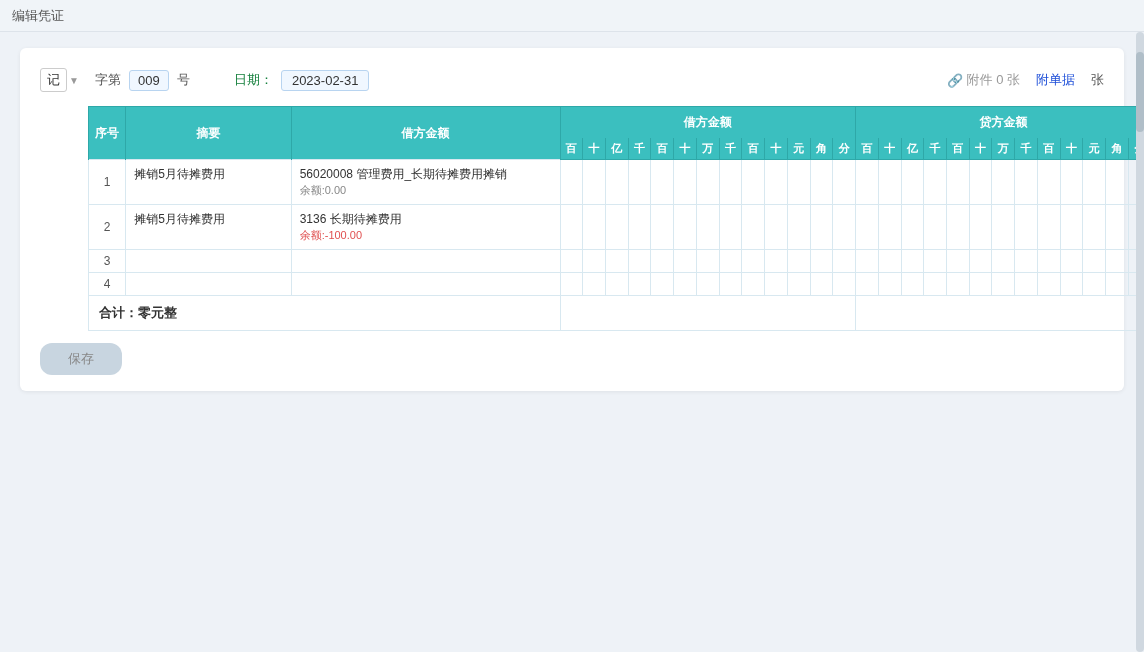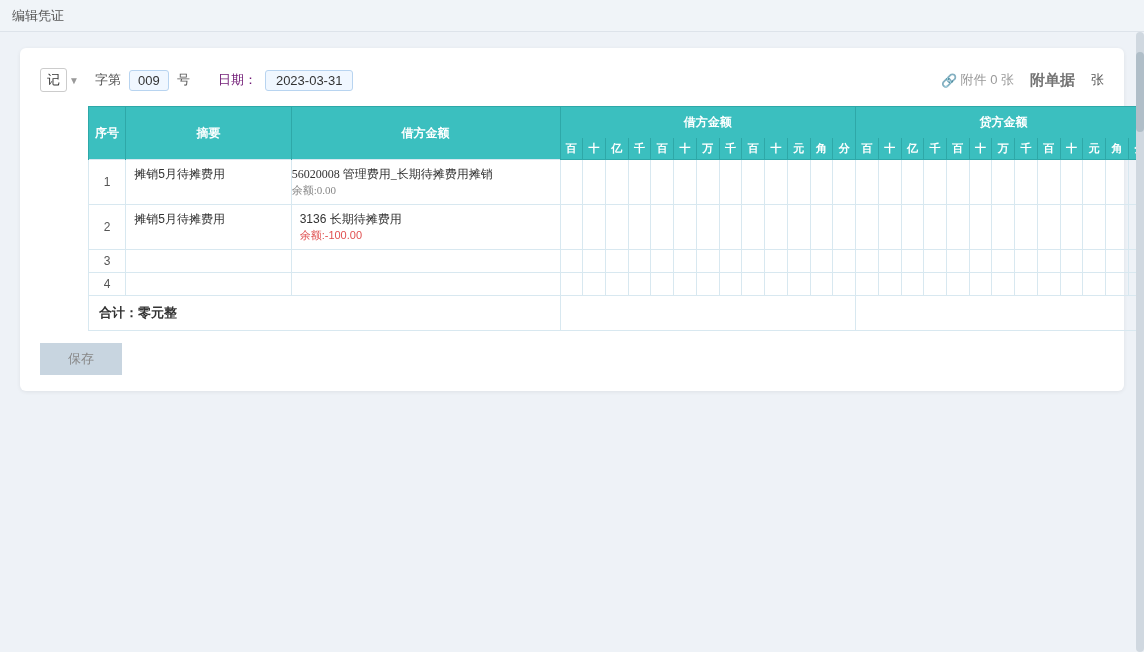--- a/index.html
+++ b/index.html
@@ -89,21 +89,21 @@
     }
     .zi-number {
       border: 1px solid #b8d4f0;
       background: #f0f7ff;
       padding: 2px 8px;
       border-radius: 3px;
       min-width: 40px;
       text-align: center;
     }
     .hao-label { color: #555; }
-    .date-label { color: #701a75; margin-left: 20px; }
+    .date-label { color: #15803d; margin-left: 36px; }
     .date-input {
       border: 1px solid #b8d4f0;
       background: #f0f7ff;
       padding: 2px 10px;
       border-radius: 3px;
       color: #333;
     }
     .voucher-header-right {
       display: flex;
       align-items: center;
@@ -112,26 +112,25 @@
       font-size: 13px;
     }
     .attachment-btn {
       display: flex;
       align-items: center;
       gap: 3px;
       color: #999;
       cursor: pointer;
     }
     .fudanju-btn {
-      color: #737373;
+      color: #1d4ed8;
       cursor: pointer;
       border: none;
       background: none;
-      font-size: 15px;
-      font-weight: bold;
+      font-size: 13px;
     }
     .zhang-label { color: #555; }
 
     
     .voucher-table {
       width: 100%;
       border-collapse: collapse;
       font-size: 12px;
       margin-left: 48px;
     }
@@ -192,21 +191,21 @@
       display: flex;
       gap: 40px;
       color: #aaa;
       font-size: 12px;
     }
     .save-btn {
       background: #c8d5e0;
       color: #888;
       border: none;
       padding: 7px 28px;
-      border-radius: 0;
+      border-radius: 12px;
       cursor: pointer;
       font-size: 13px;
     }
     .scrollbar {
       position: absolute;
       right: 0;
       top: 32px;
       width: 8px;
       height: calc(652px - 32px);
       background: #d0d8e0;
@@ -241,21 +240,21 @@
     <div class="voucher-header">
       <div class="voucher-header-left">
         <div class="voucher-type">
           <span class="voucher-type-label">记</span>
           <span class="dropdown-arrow">▼</span>
         </div>
         <span class="zi-label">字第</span>
         <span class="zi-number">009</span>
         <span class="hao-label">号</span>
         <span class="date-label">日期：</span>
-        <span class="date-input">2023-03-31</span>
+        <span class="date-input">2023-02-31</span>
       </div>
       <div class="voucher-header-right">
         <span class="attachment-btn">
           <span>🔗</span>
           <span>附件 0 张</span>
         </span>
         <button class="fudanju-btn">附单据</button>
         <span class="zhang-label">张</span>
       </div>
     </div>
@@ -295,21 +294,21 @@
             <th style="background: rgb(59, 191, 191); color: rgb(255, 255, 255); padding: 3px 1px; text-align: center; font-size: 11px; border: 1px solid rgb(46, 168, 168); width: 22px;">十</th>
             <th style="background: rgb(59, 191, 191); color: rgb(255, 255, 255); padding: 3px 1px; text-align: center; font-size: 11px; border: 1px solid rgb(46, 168, 168); width: 22px;">元</th>
             <th style="background: rgb(59, 191, 191); color: rgb(255, 255, 255); padding: 3px 1px; text-align: center; font-size: 11px; border: 1px solid rgb(46, 168, 168); width: 22px;">角</th>
             <th style="background: rgb(59, 191, 191); color: rgb(255, 255, 255); padding: 3px 1px; text-align: center; font-size: 11px; border: 1px solid rgb(46, 168, 168); width: 22px;">分</th>
           </tr>
       </thead>
       <tbody id="table-body">
       <tr>
             <td class="td-seq" style="text-align: center; vertical-align: middle; border: 1px solid rgb(216, 232, 240); padding: 4px 6px;">1</td>
             <td style="border: 1px solid rgb(216, 232, 240); padding: 6px 8px; vertical-align: top; min-height: 52px; cursor: text;">摊销5月待摊费用</td>
-            <td style="border: 1px solid rgb(216, 232, 240); padding: 6px 0; vertical-align: top; cursor: text; font-family: Liberation Serif, serif;"><span class="account-name">56020008 管理费用_长期待摊费用摊销</span><br><span class="balance-text">余额:0.00</span></td>
+            <td style="border: 1px solid rgb(216, 232, 240); padding: 6px 8px; vertical-align: top; cursor: text;"><span class="account-name">56020008 管理费用_长期待摊费用摊销</span><br><span class="balance-text">余额:0.00</span></td>
             <td style="border: 1px solid rgb(216, 232, 240); width: 22px; min-width: 22px; padding: 0px; text-align: center;"></td>
             <td style="border: 1px solid rgb(216, 232, 240); width: 22px; min-width: 22px; padding: 0px; text-align: center;"></td>
             <td style="border: 1px solid rgb(216, 232, 240); width: 22px; min-width: 22px; padding: 0px; text-align: center;"></td>
             <td style="border: 1px solid rgb(216, 232, 240); width: 22px; min-width: 22px; padding: 0px; text-align: center;"></td>
             <td style="border: 1px solid rgb(216, 232, 240); width: 22px; min-width: 22px; padding: 0px; text-align: center;"></td>
             <td style="border: 1px solid rgb(216, 232, 240); width: 22px; min-width: 22px; padding: 0px; text-align: center;"></td>
             <td style="border: 1px solid rgb(216, 232, 240); width: 22px; min-width: 22px; padding: 0px; text-align: center;"></td>
             <td style="border: 1px solid rgb(216, 232, 240); width: 22px; min-width: 22px; padding: 0px; text-align: center;"></td>
             <td style="border: 1px solid rgb(216, 232, 240); width: 22px; min-width: 22px; padding: 0px; text-align: center;"></td>
             <td style="border: 1px solid rgb(216, 232, 240); width: 22px; min-width: 22px; padding: 0px; text-align: center;"></td>

